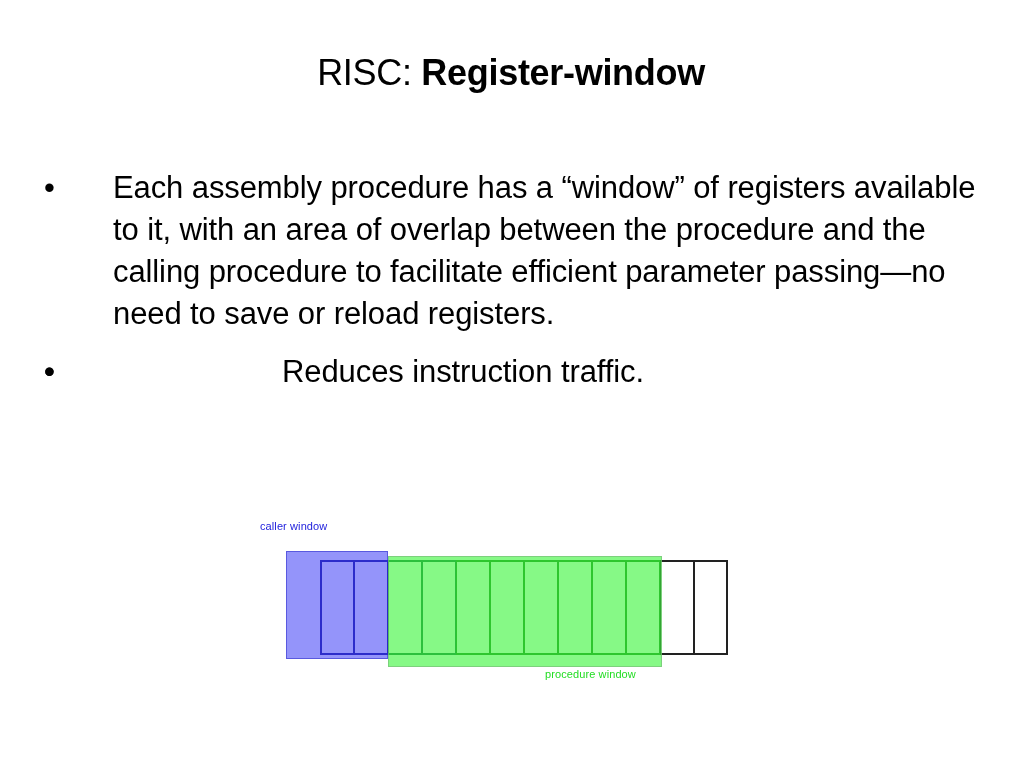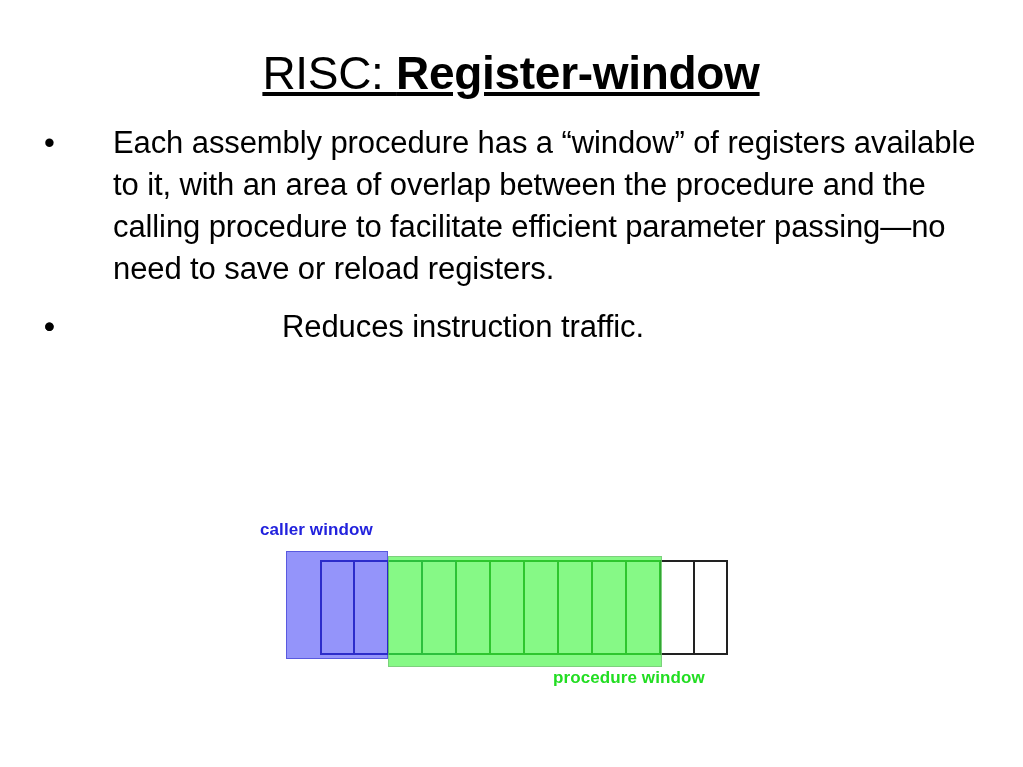--- a/index.html
+++ b/index.html
@@ -16,26 +16,25 @@
     color: #000000;
   }
 
   
   #slide-title {
     position: absolute;
     left: 0;
     top: 46px;
     width: 1022px;
     text-align: center;
-    font-size: 46px;
+    font-size: 36px;
     line-height: 54px;
     font-weight: 400;
     letter-spacing: -0.3px;
     white-space: nowrap;
-    text-decoration: underline;
   }
   #slide-title .title-bold {
     font-weight: 700;
   }
 
   
   #bullet-list {
     position: absolute;
     left: 40px;
     top: 122px;
@@ -54,21 +53,21 @@
     position: absolute;
     left: 4px;
     top: 0;
     font-size: 31px;
     line-height: 42px;
   }
   .bullet-text {
     display: block;
     max-width: 880px;
   }
-  .bullet-item.item-0 .bullet-text { max-width: 880px; }
+  .bullet-item.item-0 .bullet-text { max-width: 880px; margin-top: 45px; }
   .bullet-item.item-1 .bullet-text { max-width: 700px; }
   .bullet-item.item-2 .bullet-text { max-width: 700px; text-align: center; }
 
   
   #register-diagram {
     position: absolute;
     left: 255px;
     top: 512px;
     width: 520px;
     height: 200px;
@@ -124,35 +123,34 @@
     top: 44px;     
     width: 274px;  
     height: 111px; 
     background: rgba(60, 245, 60, 0.62);
     border: 1px solid rgba(120, 180, 120, 0.6);
   }
 
   
   .window-label {
     position: absolute;
-    font-size: 17px;
-    font-weight: 700;
+    font-size: 11px;
+    font-weight: 400;
     letter-spacing: 0.1px;
     white-space: nowrap;
   }
   #caller-window-label {
     left: 5px;
     top: 8px;
     color: #2222dd;
   }
   #procedure-window-label {
     left: 290px;
     top: 156px;
     color: #22dd22;
-    margin-left: 8px;
   }
 </style>
 </head>
 <body>
 
 <div id="slide-title">
   <span>RISC: </span><span class="title-bold">Register-window</span>
 </div>
 
 <div id="bullet-list">

